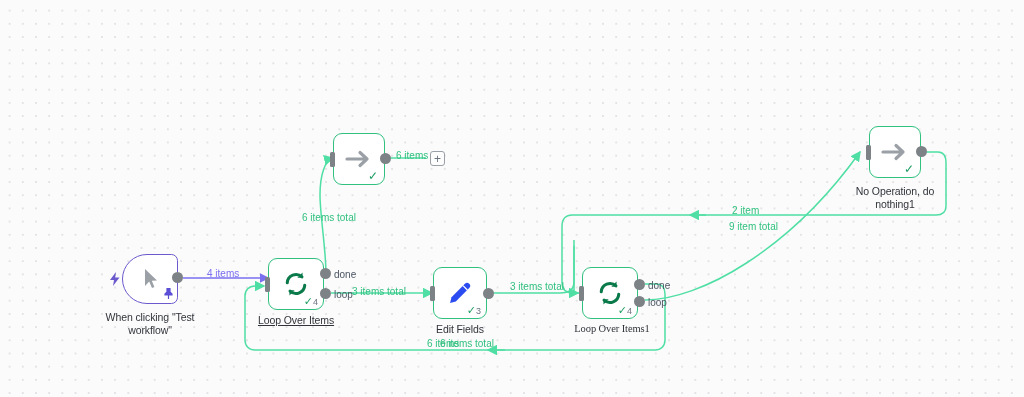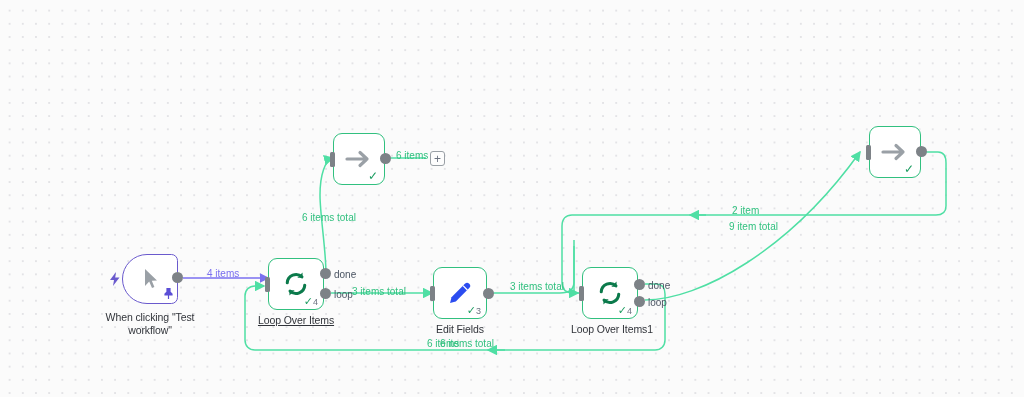--- a/index.html
+++ b/index.html
@@ -260,32 +260,33 @@
     <span class="run-badge">
       <span class="chk">✓</span>
         <span class="cnt">4</span>
     </span>
   </div>
   <div class="port-in" style="left:579px; top:286px;"></div>
   <div class="port-out" style="left:634px; top:279px;"></div>
   <div class="port-out" style="left:634px; top:296px;"></div>
   <div class="port-label" style="left:648px; top:280px;">done</div>
   <div class="port-label" style="left:648px; top:297px;">loop</div>
-  <div class="node-label" style="left:560px; top:323px; width:104px;">Loop Over Items1</div>
+  <div class="node-label" style="left:560px; top:323px; width:104px;font-family:Liberation Serif, serif;">Loop Over Items1</div>
 
   <div class="node" style="left:869px; top:126px; width:52px; height:52px;">
     <span class="node-icon">
       <svg width="28" height="20" viewBox="0 0 28 20">
         <path d="M2,10 L22,10 M15,3.5 L22,10 L15,16.5" stroke="#9aa0a6" stroke-width="3.2" fill="none" stroke-linecap="round" stroke-linejoin="round"></path>
       </svg>
     </span>
     <span class="check-mark">✓</span>
   </div>
   <div class="port-in" style="left:866px; top:145px;"></div>
   <div class="port-out" style="left:916px; top:146px;"></div>
+  <div class="node-label" style="left:845px; top:185px; width:100px;">No Operation, do nothing1</div>
 
   <div class="edge-label purple" style="left:207px; top:268px;">4 items</div>
 
   <div class="edge-label" style="left:302px; top:212px;">6 items total</div>
 
   <div class="edge-label" style="left:396px; top:150px;">6 items</div>
 
   <div class="edge-label" style="left:352px; top:286px;">3 items total</div>
 
   <div class="edge-label" style="left:510px; top:281px;">3 items total</div>

